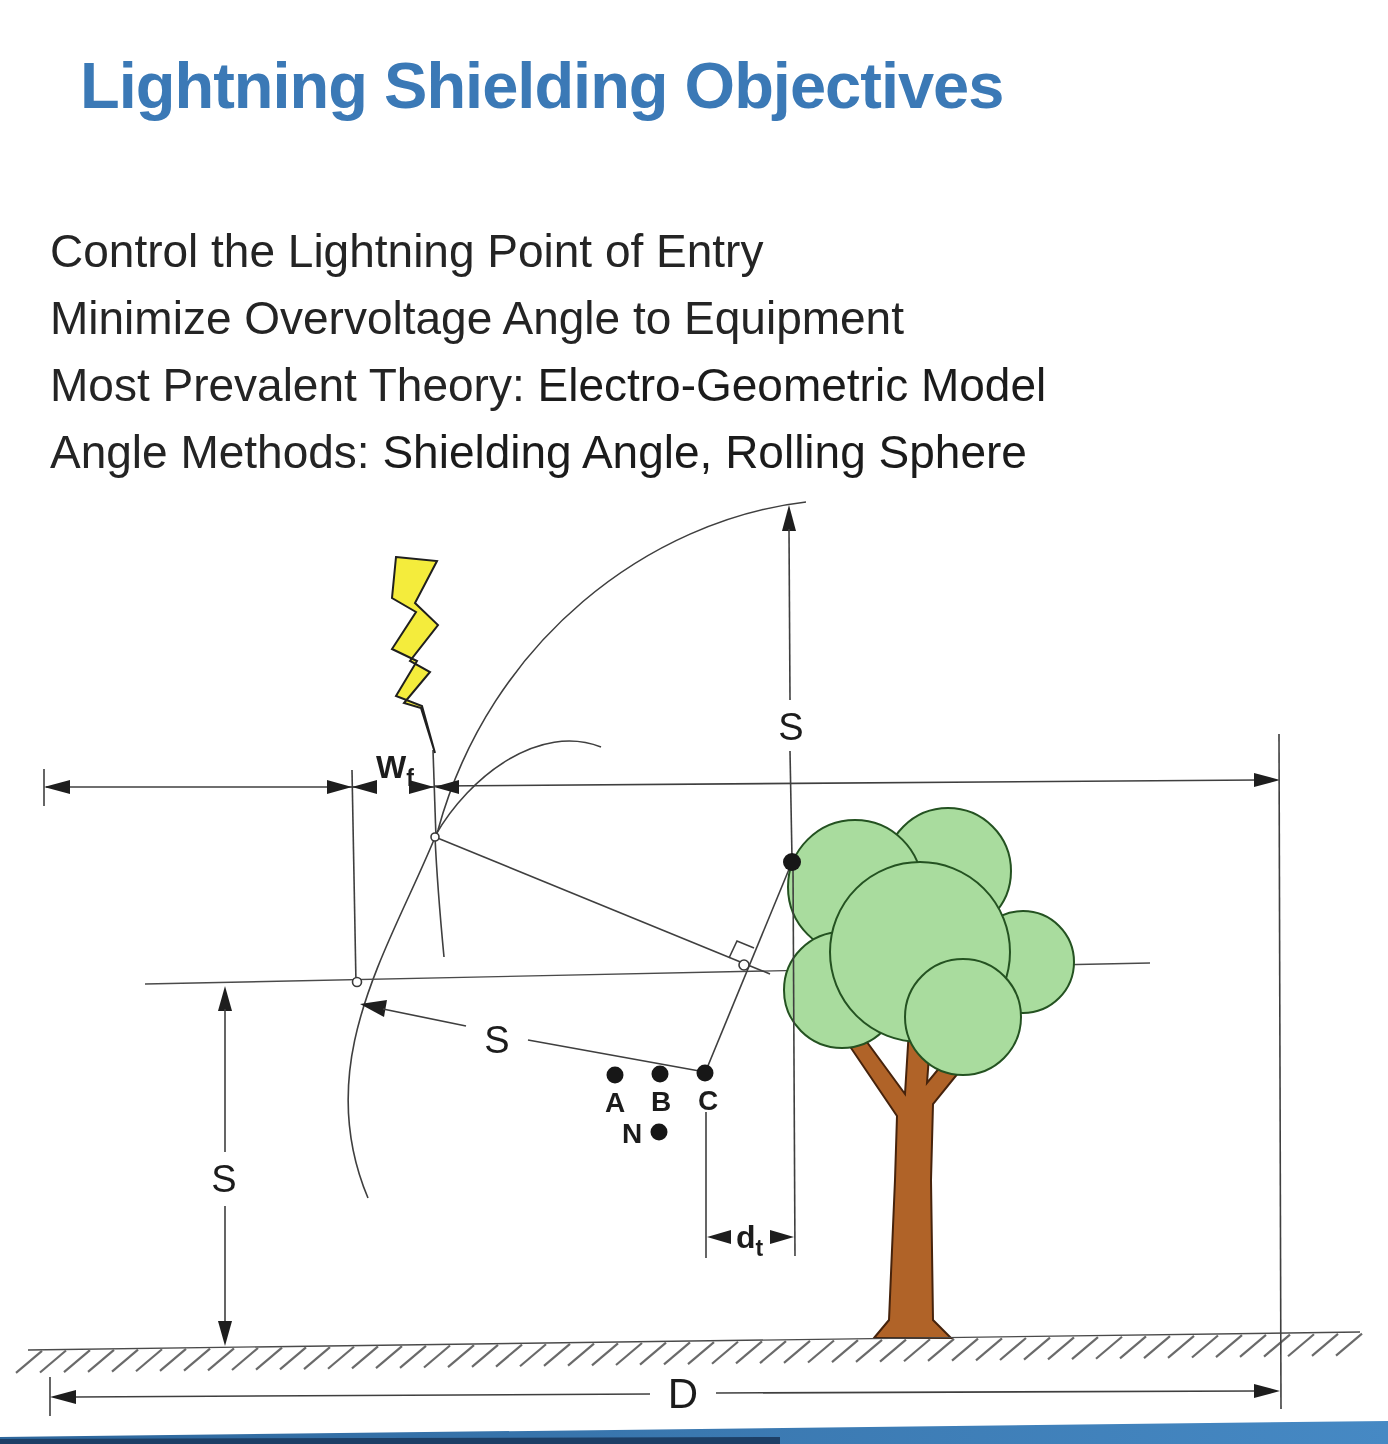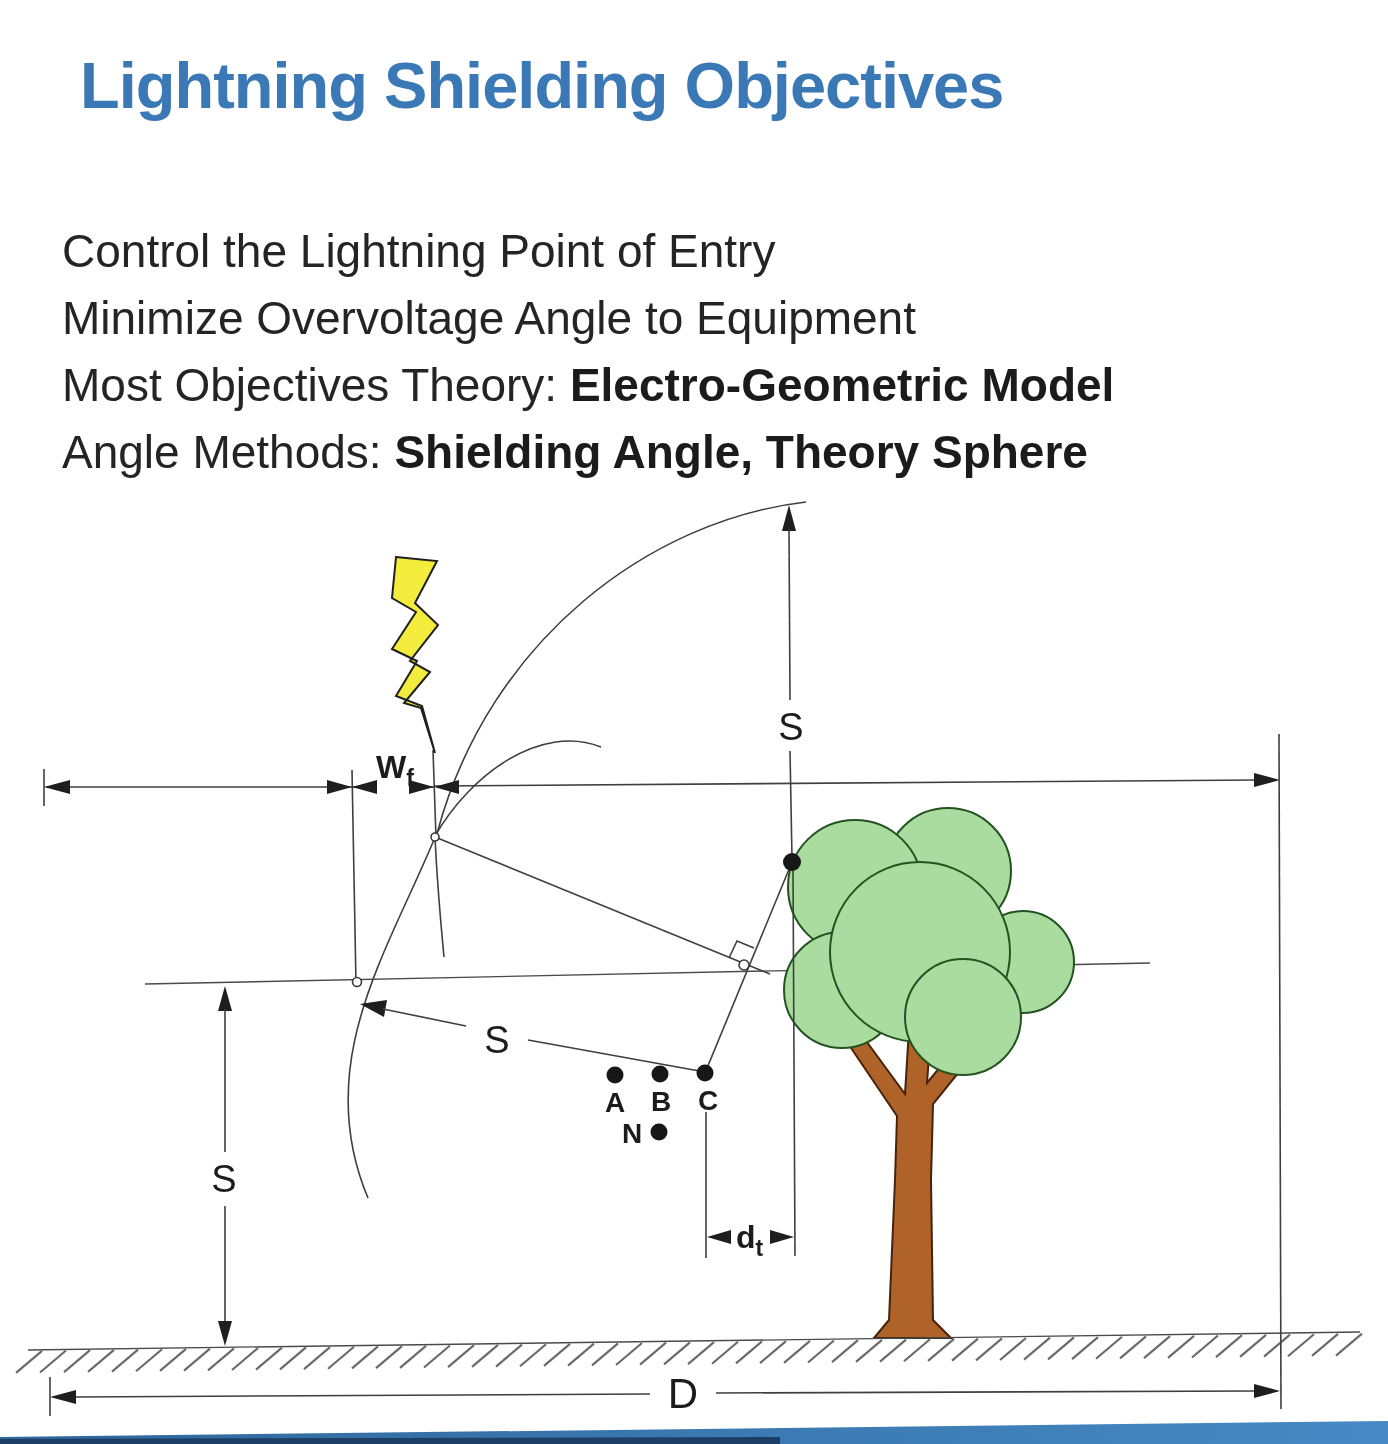--- a/index.html
+++ b/index.html
@@ -5,24 +5,24 @@
   html,body{margin:0;padding:0;background:#e8e8e8;}
   .slide{
     position:relative;width:1388px;height:1444px;background:#ffffff;
     overflow:hidden;font-family:"Liberation Sans",sans-serif;
   }
   .title{
     position:absolute;left:80px;top:48px;width:1260px;
     font-size:65px;font-weight:bold;letter-spacing:-1px;margin:0;
   }
   .bullets{
-    position:absolute;left:62px;top:218px;width:1310px;
+    position:absolute;left:50px;top:218px;width:1310px;
     font-size:46px;color:#242424;line-height:67px;white-space:nowrap;
   }
-  .bullets b{font-weight:bold;color:#1b1b1b;}
+  .bullets b{font-weight:normal;color:#1b1b1b;}
   svg.diagram{position:absolute;left:0;top:0;}
   text{font-family:"Liberation Sans",sans-serif;fill:#1c1c1c;}
   .lbl{font-size:38px;}
   .lbl-pt{font-size:28px;font-weight:bold;}
   .lbl-dim{font-size:32px;font-weight:bold;}
   .lbl-D{font-size:42px;}
   .thin{stroke:#3f3f3f;stroke-width:1.6;fill:none;}
   .thin2{stroke:#4a4a4a;stroke-width:1.4;fill:none;}
   .arr{fill:#1e1e1e;stroke:none;}
   .dot{fill:#171717;stroke:none;}
@@ -31,22 +31,22 @@
 </head>
 <body>
 
 <div class="slide">
 
   <h1 class="title" style="color: rgb(59, 121, 182);">Lightning Shielding Objectives</h1>
 
   <div class="bullets">
     <div><span>Control the Lightning Point of Entry</span><b></b></div>
     <div><span>Minimize Overvoltage Angle to Equipment</span><b></b></div>
-    <div><span>Most Objectives Theory: </span><b>Electro-Geometric Model</b></div>
-    <div><span>Angle Methods: </span><b>Shielding Angle, Theory Sphere</b></div>
+    <div><span>Most Prevalent Theory: </span><b>Electro-Geometric Model</b></div>
+    <div><span>Angle Methods: </span><b>Shielding Angle, Rolling Sphere</b></div>
   </div>
 
   <svg class="diagram" width="1388" height="1444" viewBox="0 0 1388 1444">
     <defs>
       <linearGradient id="barGrad" x1="0" y1="0" x2="1" y2="0">
         <stop offset="0" stop-color="#2e679c"></stop>
         <stop offset="1" stop-color="#4689c4"></stop>
       </linearGradient>
     </defs>
 

